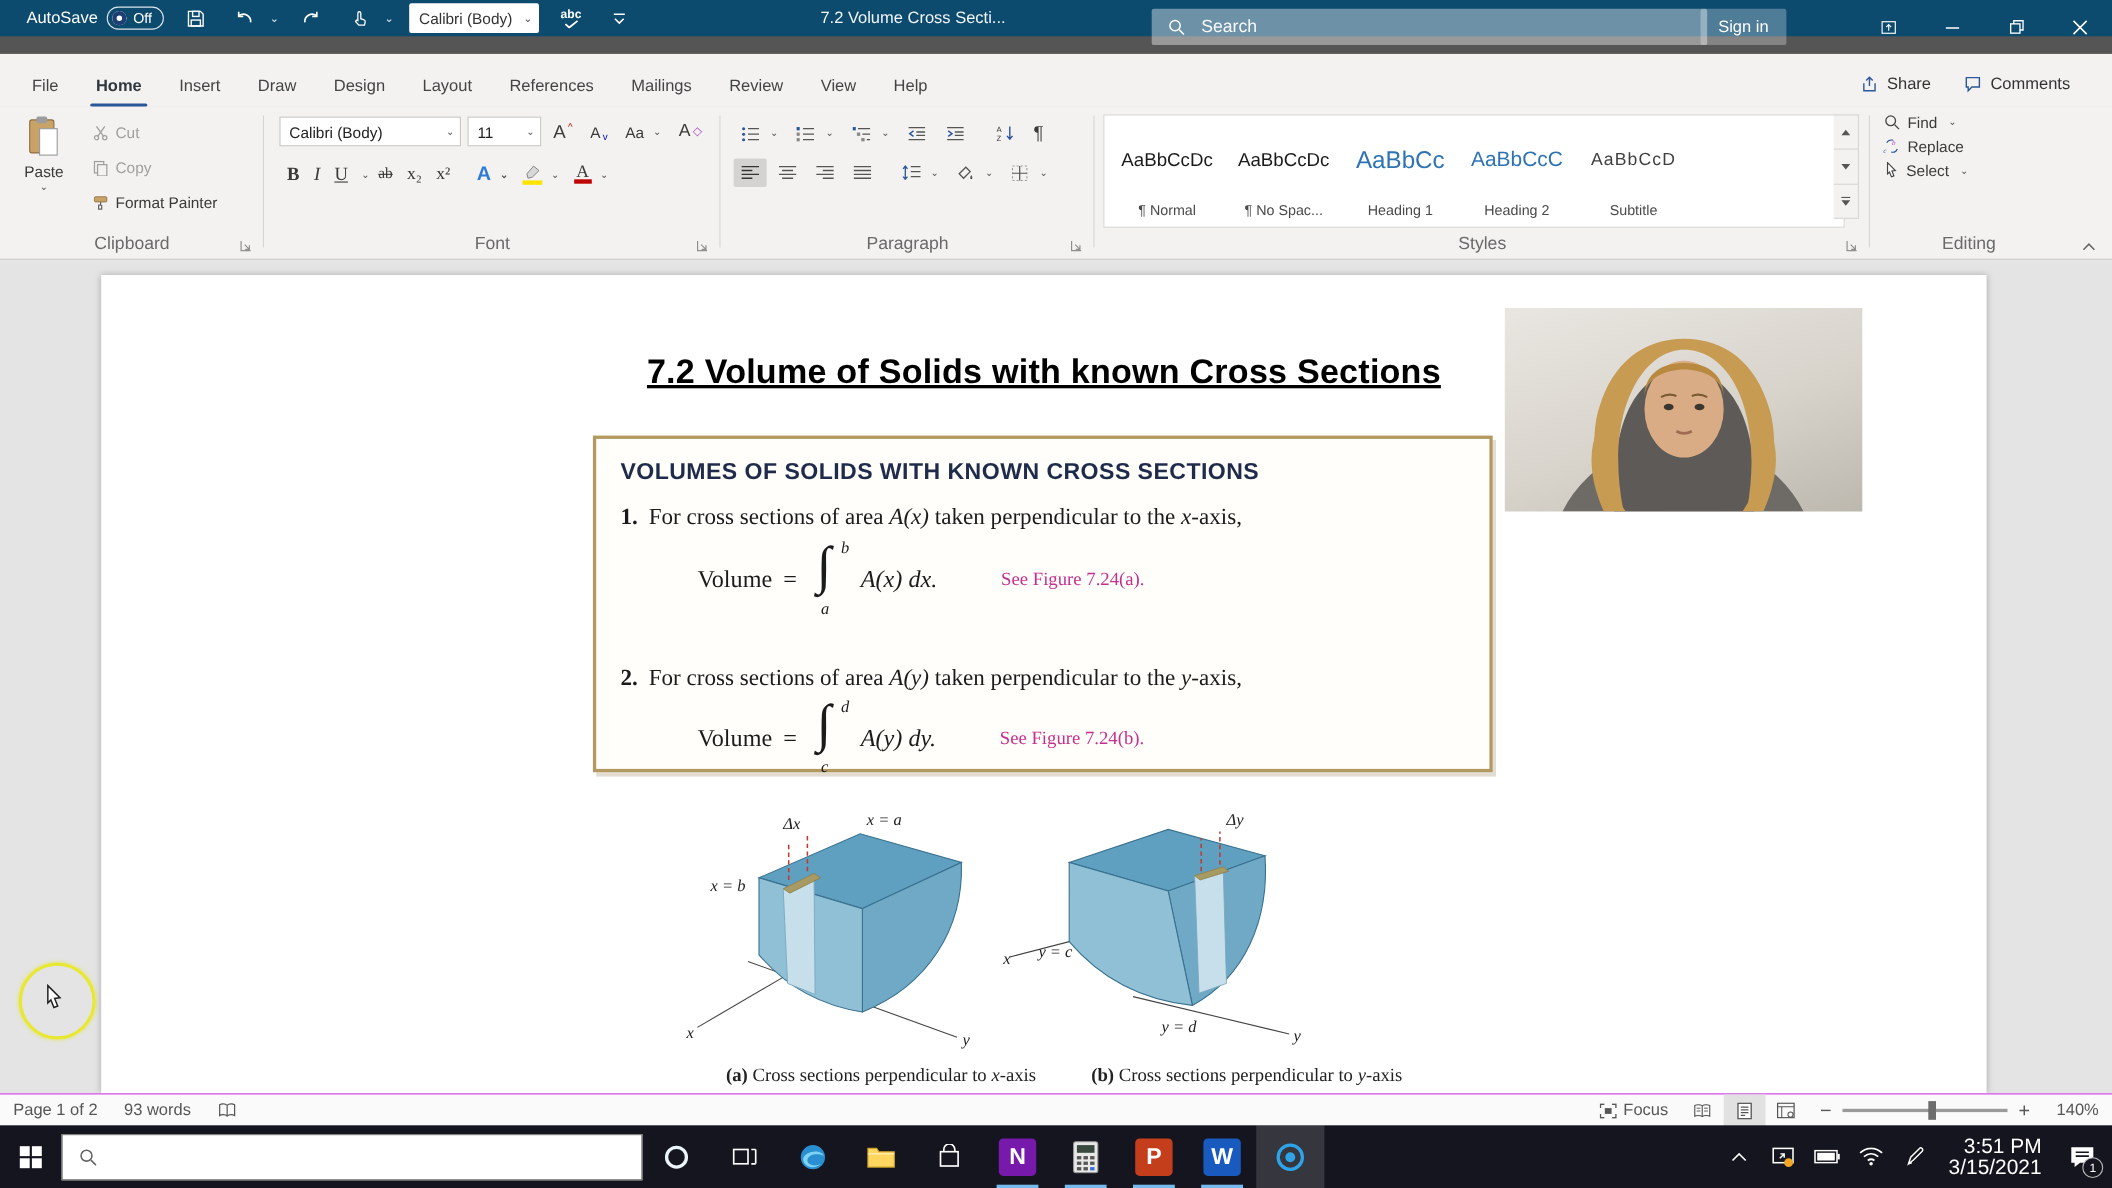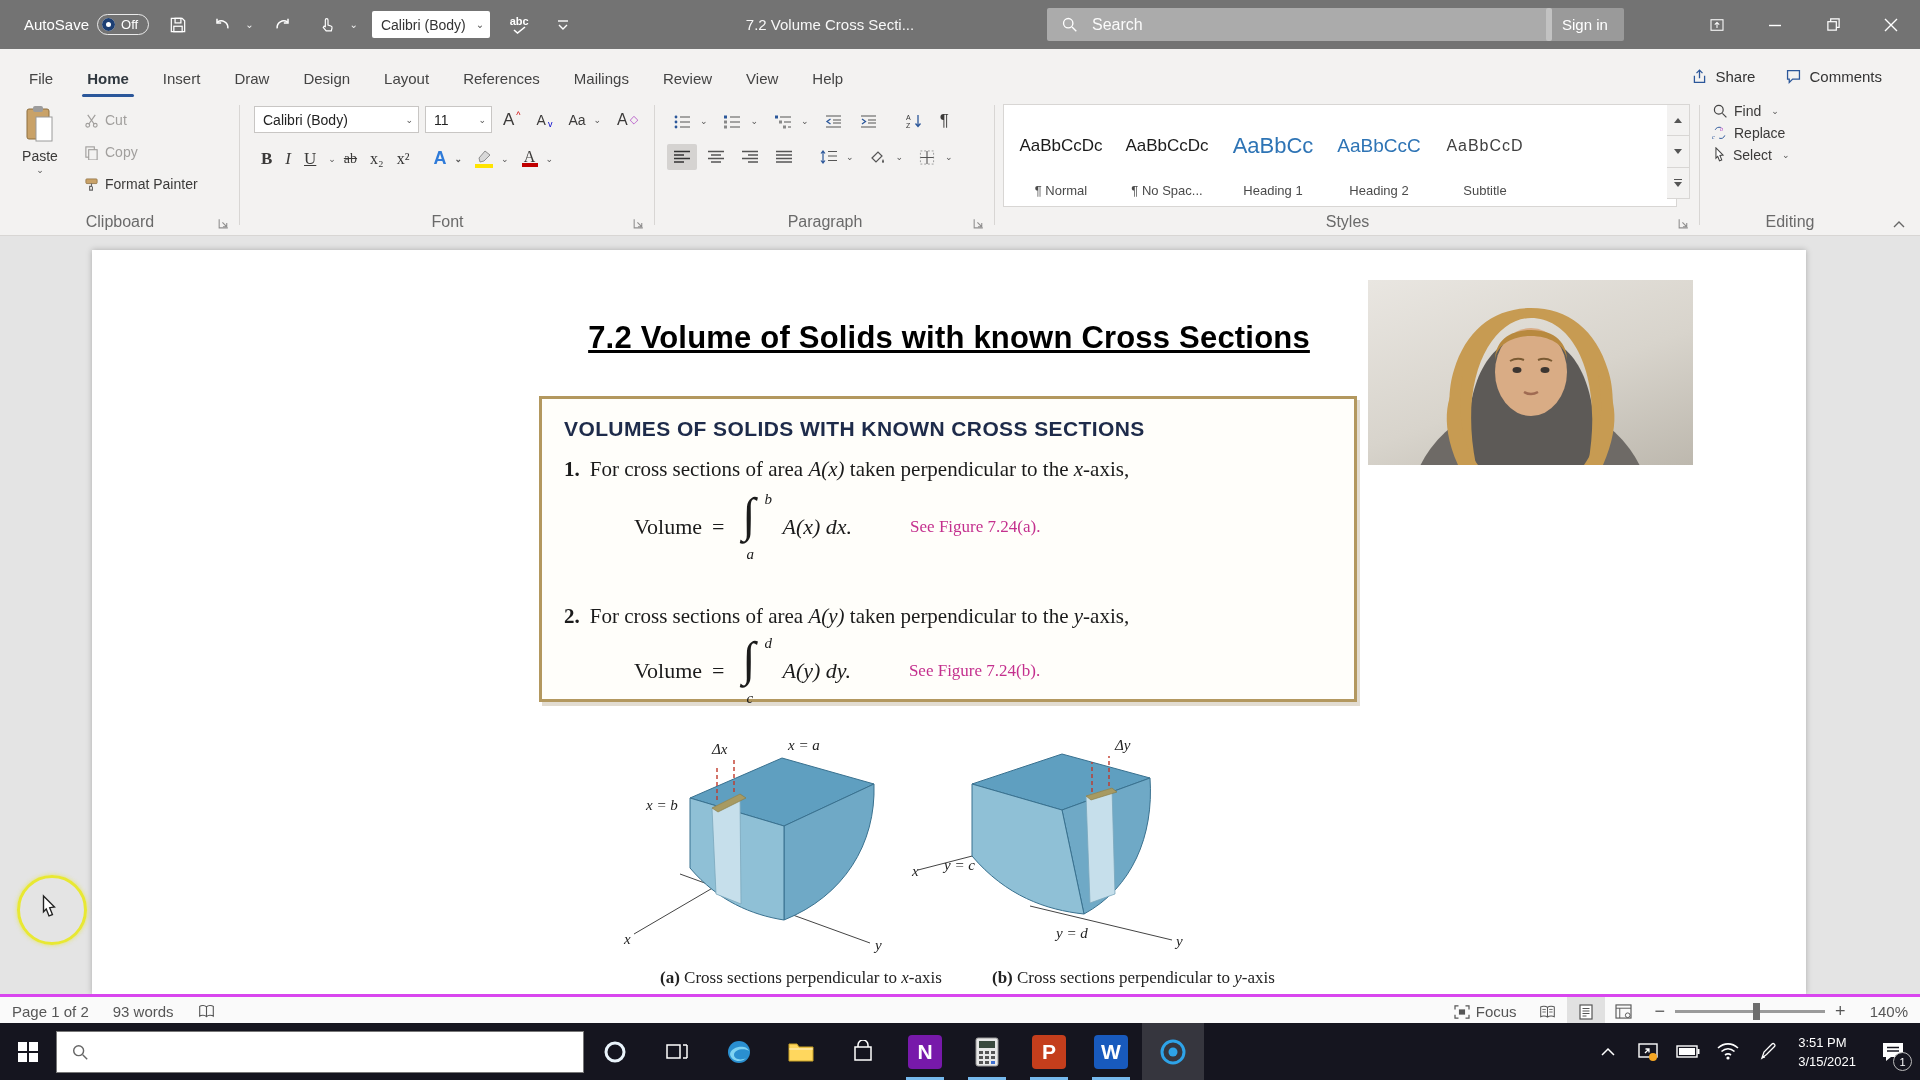--- a/index.html
+++ b/index.html
@@ -1,20 +1,20 @@
 <!DOCTYPE html>
 <html><head>
 <meta charset="utf-8">
 <style>
   html,body{margin:0;padding:0;background:#555;}
   .screen{position:relative;width:1920px;height:1080px;overflow:hidden;
     font-family:"Liberation Sans",sans-serif;-webkit-font-smoothing:antialiased;}
   svg{display:block;}
   
-  .titlebar{position:absolute;left:0;top:0;width:1920px;height:49px;background:#737373;
+  .titlebar{position:absolute;left:0;top:0;width:1920px;height:33px;background:#0c4a6e;
     display:flex;align-items:center;color:#fff;}
   .tb-left{display:flex;align-items:center;gap:14px;padding-left:24px;}
   .autosave{display:flex;align-items:center;gap:8px;font-size:15px;}
   .as-pill{display:flex;align-items:center;gap:6px;border:1.5px solid rgba(255,255,255,.85);
     border-radius:11px;padding:2px 10px 2px 4px;font-size:13px;}
   .as-knob{width:13px;height:13px;border-radius:50%;background:#fff;box-shadow:inset 0 0 0 4px #1d3f73;}
   .tb-btn{width:30px;height:30px;display:flex;align-items:center;justify-content:center;border-radius:2px;}
   .chev{font-size:10px;opacity:.9;margin-left:-6px;}
   .qat-font{display:flex;align-items:center;background:#fff;color:#333;height:27px;
     border-radius:2px;padding:0 6px 0 9px;font-size:14px;gap:10px;min-width:100px;}
@@ -81,21 +81,21 @@
   .intglyph{position:absolute;left:4px;top:-8px;font-size:48px;}
   .ilim{position:absolute;font-style:italic;font-size:15px;}
   .fnote{font-size:17px;color:#c4308e;margin-left:58px;}
   .figcap{position:absolute;font-family:"Liberation Serif",serif;font-size:17px;color:#222;}
   .webcam{position:absolute;left:1368px;top:44px;width:325px;height:185px;overflow:hidden;
     background:linear-gradient(160deg,#e9e6e1 0%,#d8d4cc 55%,#bdb8ae 100%);}
   .halo{position:absolute;left:17px;top:639px;width:64px;height:64px;border-radius:50%;
     border:3px solid #e8e832;box-shadow:0 0 4px rgba(230,230,40,.7);}
   
   .statusbar{position:absolute;left:0;top:994px;width:1920px;height:29px;background:#fafafa;
-    border-top:3px solid #d946ef;display:flex;align-items:center;font-size:15px;color:#565656;}
+    border-top:1px solid #d946ef;display:flex;align-items:center;font-size:15px;color:#565656;}
   .sb-item{display:flex;align-items:center;gap:6px;padding:0 12px;height:100%;}
   .sb-right{margin-left:auto;display:flex;align-items:center;height:100%;}
   .viewbtn{width:38px;height:100%;display:flex;align-items:center;justify-content:center;}
   .viewbtn.sel{background:#e1e1e1;}
   .zoomtrack{position:relative;width:150px;height:3px;background:#9a9a9a;margin:0 10px;}
   .zoomthumb{position:absolute;left:78px;top:-7px;width:7px;height:17px;background:#6d6d6d;}
   
   .taskbar{position:absolute;left:0;top:1023px;width:1920px;height:57px;background:#15151f;
     display:flex;align-items:center;color:#fff;}
   .tk-start{width:56px;height:57px;display:flex;align-items:center;justify-content:center;}
@@ -104,21 +104,21 @@
   .tk-search input{border:none;outline:none;font-size:16px;color:#444;width:420px;background:transparent;
     font-family:"Liberation Sans",sans-serif;}
   .tk-search input::placeholder{color:#5f5f5f;}
   .tkic{width:62px;height:57px;display:flex;align-items:center;justify-content:center;position:relative;}
   .tkic.open:after{content:"";position:absolute;left:12px;right:12px;bottom:0;height:3px;background:#76b9ed;}
   .tkic.activewin{background:rgba(255,255,255,.14);}
   .tile{width:34px;height:34px;border-radius:4px;display:flex;align-items:center;justify-content:center;
     font-weight:bold;font-size:21px;color:#fff;}
   .tray{margin-left:auto;display:flex;align-items:center;height:100%;}
   .trayic{width:40px;height:57px;display:flex;align-items:center;justify-content:center;position:relative;}
-  .clock{font-size:13px;line-height:19px;padding:0 10px;}
+  .clock{text-align:right;font-size:19px;line-height:19px;padding:0 10px;}
   .notif{width:54px;height:57px;display:flex;align-items:center;justify-content:center;position:relative;}
   .badge{position:absolute;right:8px;bottom:9px;width:17px;height:17px;border-radius:50%;
     border:1.5px solid #bbb;background:#15151f;font-size:11px;display:flex;align-items:center;justify-content:center;}
 </style>
 </head>
 <body>
 
 <div class="screen">
 
   <div class="titlebar">

